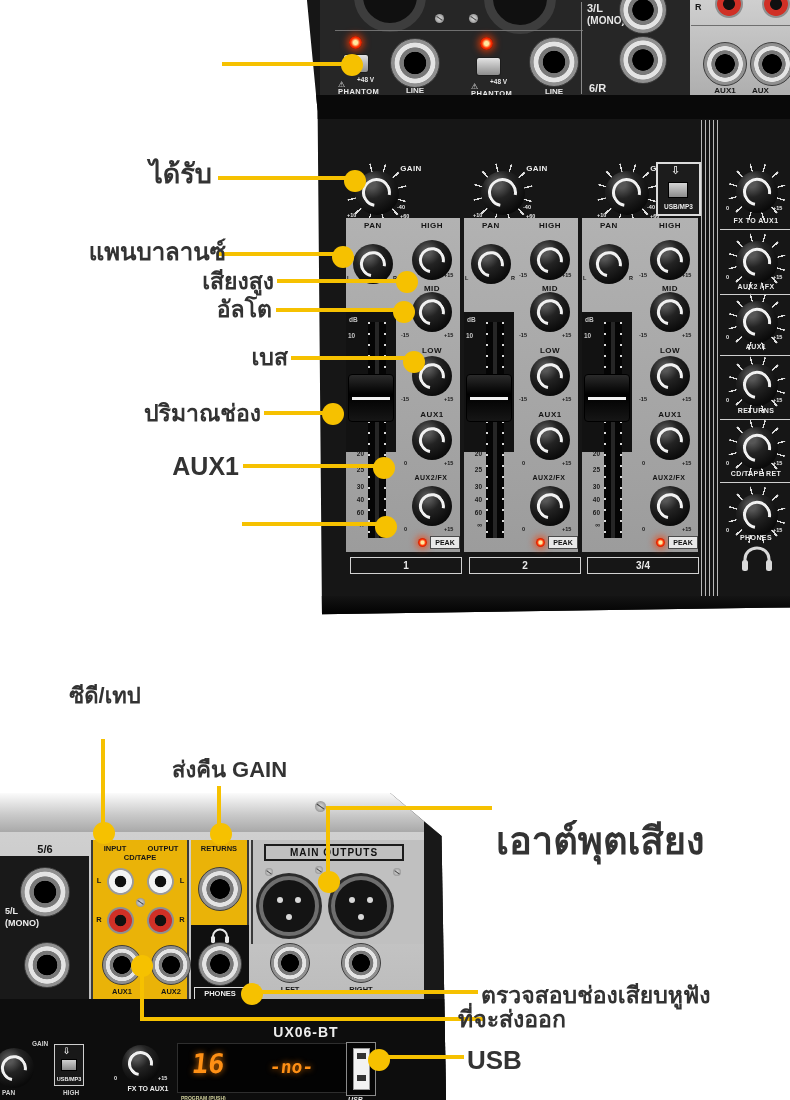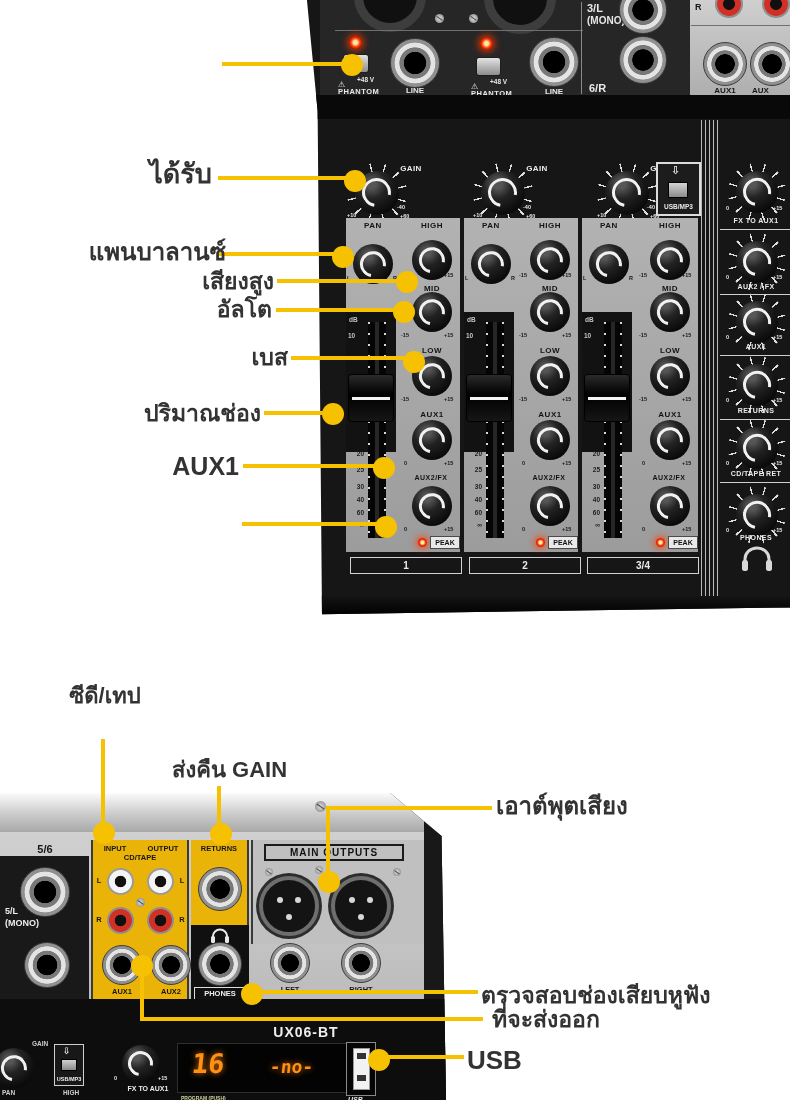--- a/index.html
+++ b/index.html
@@ -430,30 +430,30 @@
   <div class="cd" style="left:375px;top:516px"></div>
 
   <span class="lab" style="left:40px;top:684px;width:130px;text-align:center;font-size:22px">ซีดี/เทป</span>
   <div class="clv" style="left:101px;top:739px;height:92px"></div>
   <div class="cd" style="left:93px;top:822px"></div>
 
   <span class="lab" style="left:172px;top:758px;font-size:22px">ส่งคืน GAIN</span>
   <div class="clv" style="left:217px;top:786px;height:44px"></div>
   <div class="cd" style="left:210px;top:823px"></div>
 
-  <span class="lab" style="left:496px;top:793px;font-size:24px">เอาต์พุตเสียง</span>
+  <span class="lab" style="left:496px;top:822px;font-size:38px">เอาต์พุตเสียง</span>
   <div class="cl" style="left:328px;top:806px;width:164px"></div>
   <div class="clv" style="left:326px;top:806px;height:70px"></div>
   <div class="cd" style="left:318px;top:871px"></div>
 
   <span class="lab" style="left:481px;top:983px;font-size:23px">ตรวจสอบช่องเสียบหูฟัง</span>
   <div class="cl" style="left:260px;top:990px;width:218px"></div>
   <div class="cd" style="left:241px;top:983px"></div>
 
-  <span class="lab" style="left:492px;top:1007px;font-size:23px">ที่จะส่งออก</span>
+  <span class="lab" style="left:458px;top:1007px;font-size:23px">ที่จะส่งออก</span>
   <div class="clv" style="left:140px;top:974px;height:47px"></div>
   <div class="cl" style="left:142px;top:1017px;width:341px"></div>
   <div class="cd" style="left:131px;top:955px"></div>
 
   <span class="lab" style="left:467px;top:1047px;font-size:26px">USB</span>
   <div class="cl" style="left:388px;top:1055px;width:76px"></div>
   <div class="cd" style="left:368px;top:1049px"></div>
 
 </div>
 

